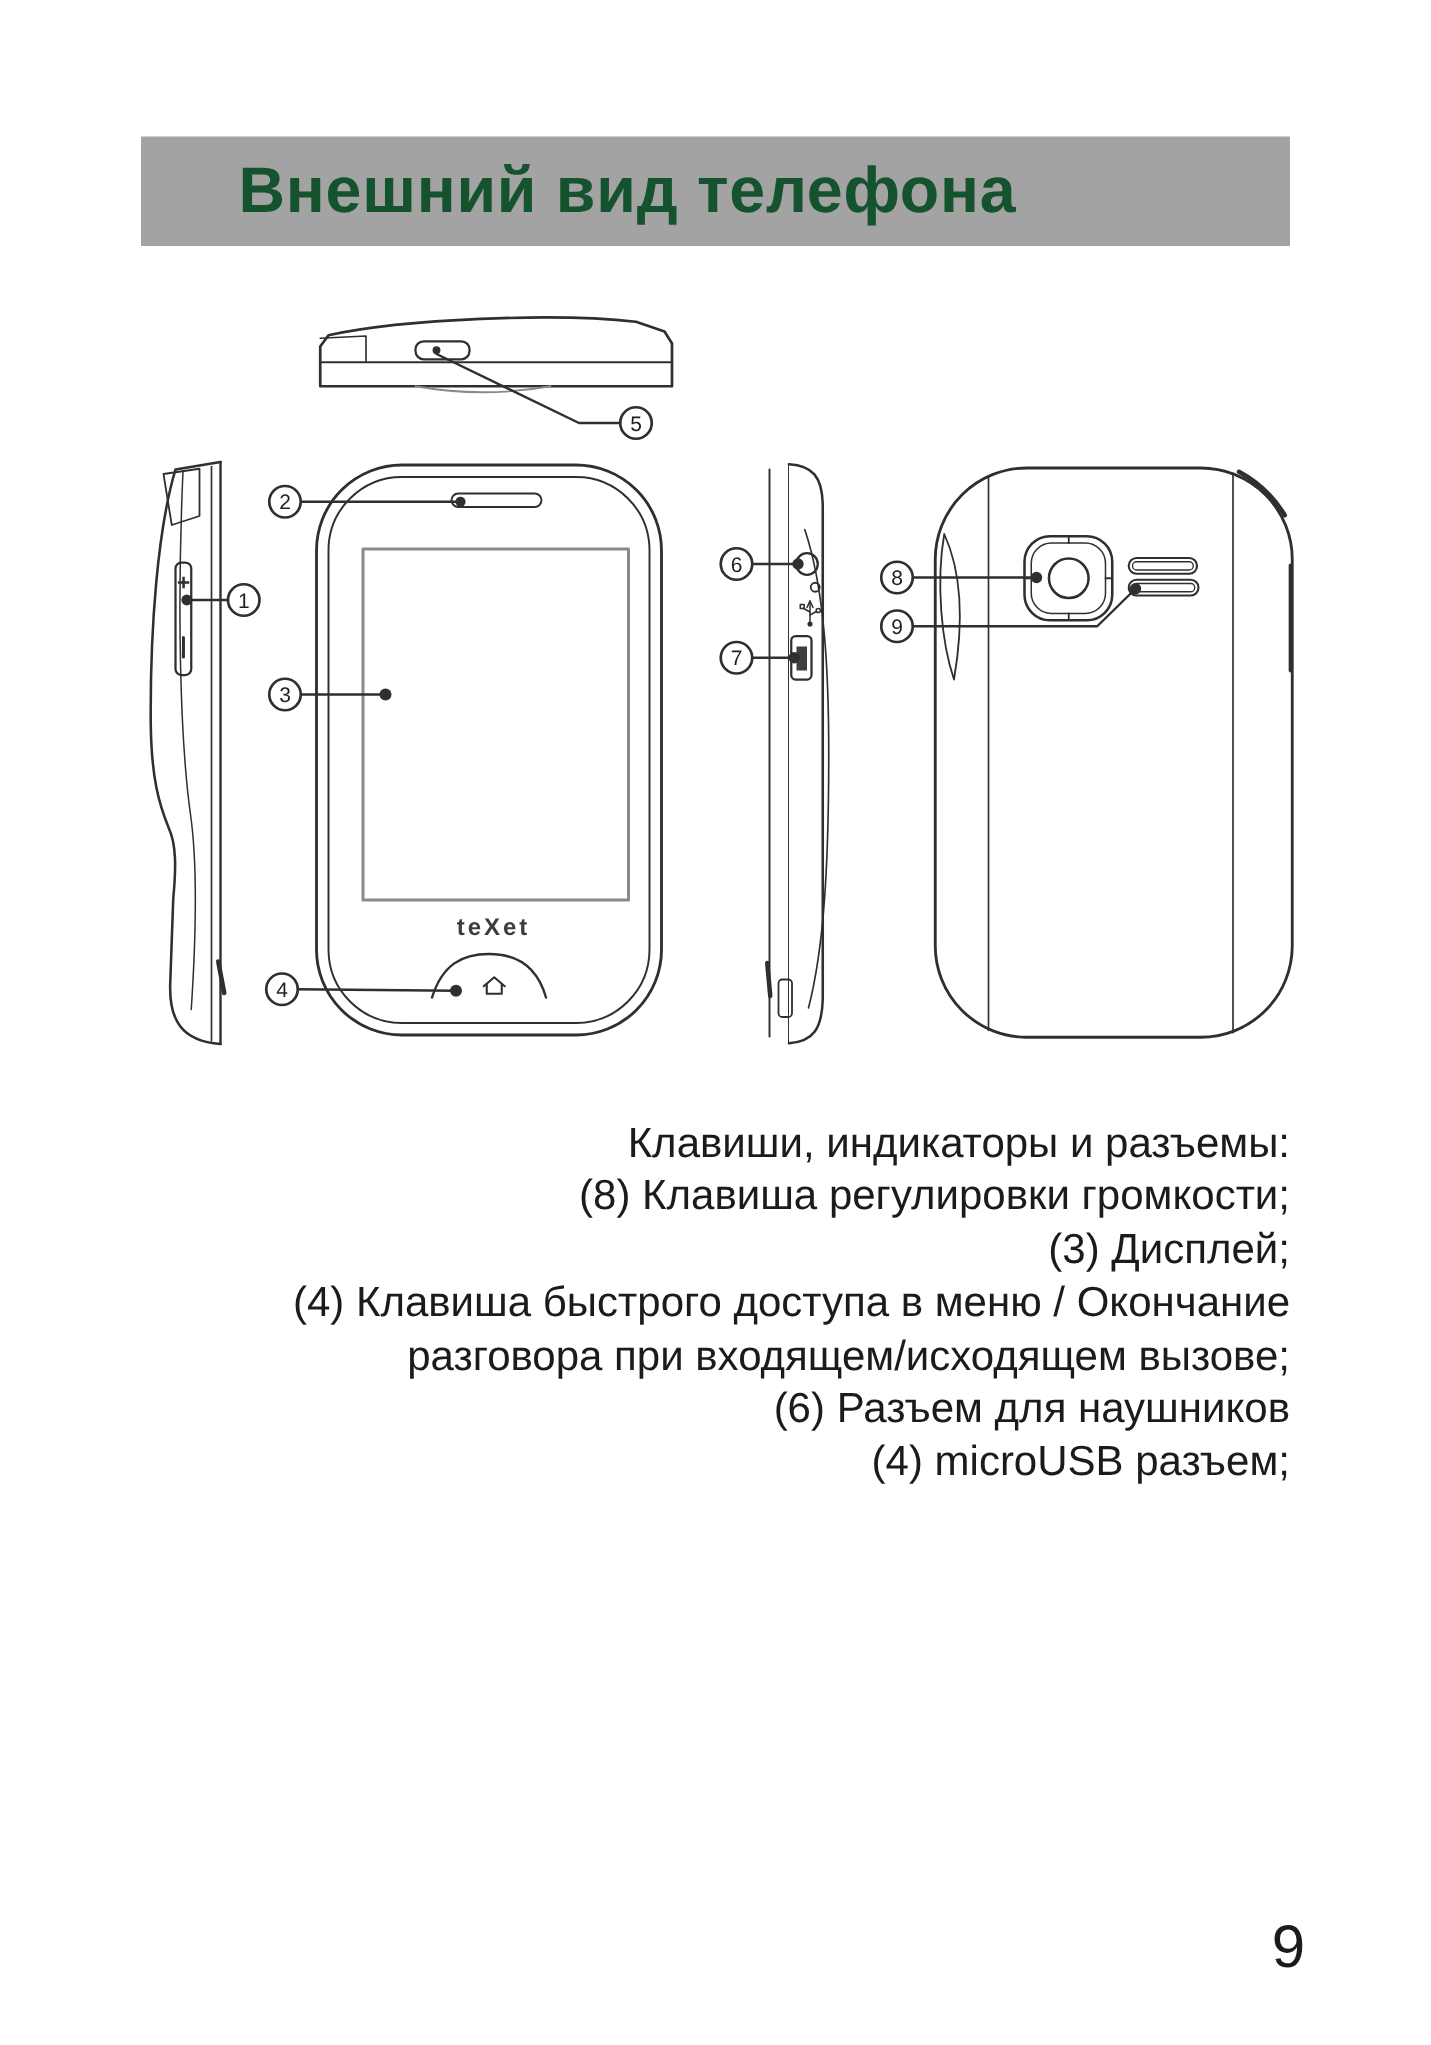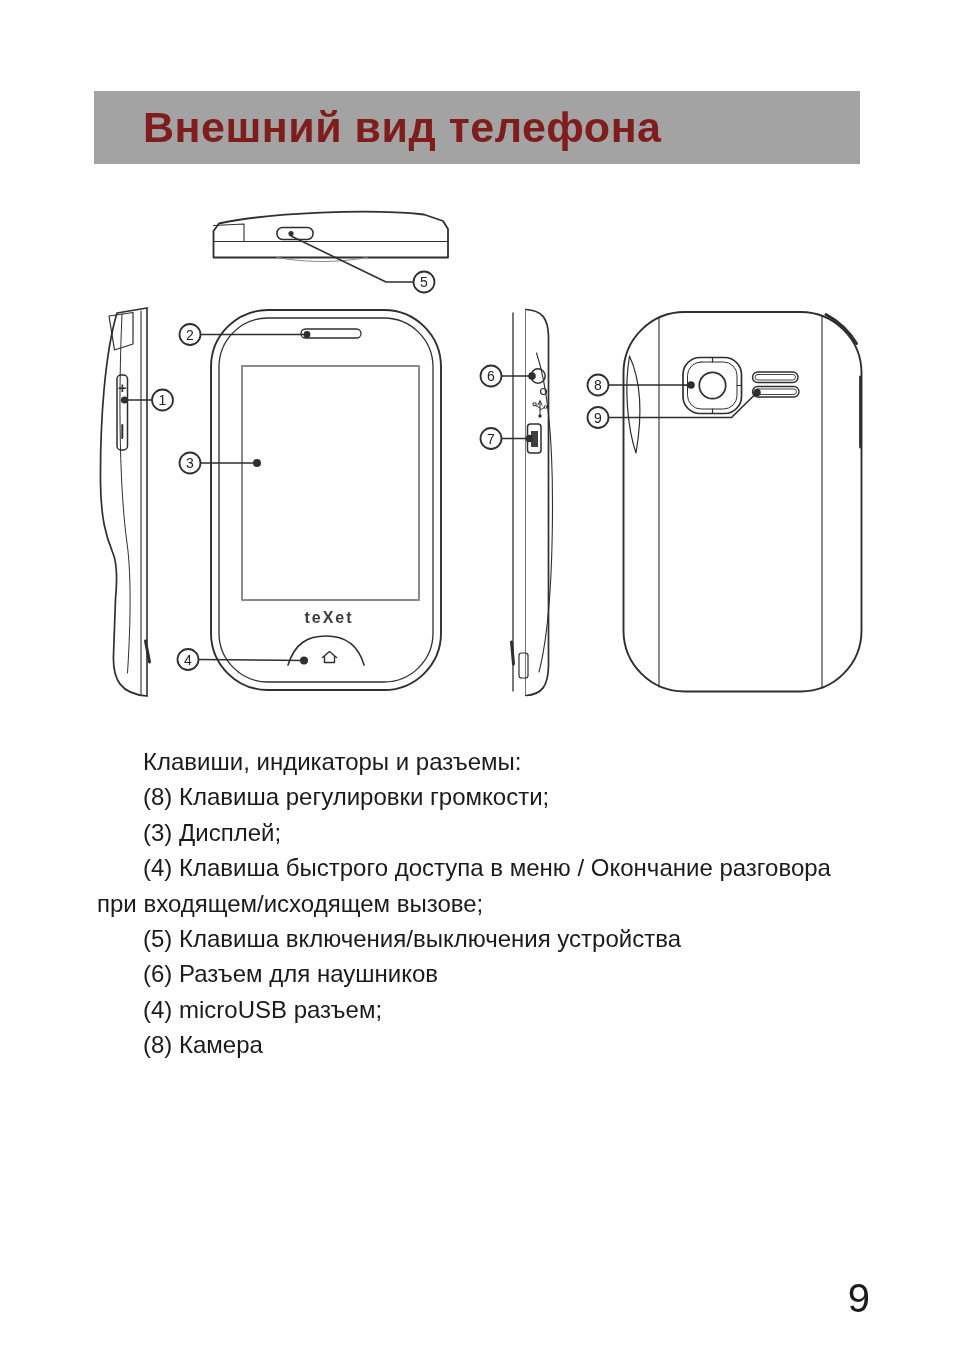--- a/index.html
+++ b/index.html
@@ -6,30 +6,30 @@
   body {
     width:954px; height:1363px; background:#ffffff; position:relative;
     font-family:"Liberation Sans", sans-serif; color:#1b1b1b;
     overflow:hidden;
   }
   .title-bar {
     position:absolute; left:94px; top:91px; width:766px; height:73px;
     background:#a3a3a3; display:flex; align-items:center;
   }
   .title-bar h1 {
-    margin:0; padding-left:49px; font-size:43px; font-weight:bold;
-    color:#7f1d1d; letter-spacing:0.5px;
+    margin:0; padding-left:65px; font-size:43px; font-weight:bold;
+    color:#14532d; letter-spacing:0.5px;
   }
   .figure-wrap { position:absolute; left:0; top:195px; width:954px; height:520px; }
   svg { display:block; }
   svg text { font-family:"Liberation Sans", sans-serif; }
   .callout-num { font-size:14px; fill:#222; }
   .brand-logo { font-size:16px; font-weight:bold; letter-spacing:2px; fill:#3d3d3d; }
   .body-text { position:absolute; left:97px; top:744px; width:763px;
-    font-size:24px; line-height:35.4px; }
+    font-size:28px; line-height:35.4px;text-align:right; }
   .body-text p { margin:0; text-indent:46px; }
   .page-number { position:absolute; top:1276px; right:84px;
     font-size:40px; color:#1b1b1b; }
 </style>
 </head>
 <body>
 
 <div class="title-bar">
   <h1>Внешний вид телефона</h1>
 </div>
@@ -171,19 +171,17 @@
     </g>
   </g>
 </svg>
 </div>
 
 <div class="body-text">
   <p>Клавиши, индикаторы и разъемы:</p>
   <p>(8) Клавиша регулировки громкости;</p>
   <p>(3) Дисплей;</p>
   <p>(4) Клавиша быстрого доступа в меню / Окончание разговора при входящем/исходящем вызове;</p>
-  <p>(5) Клавиша включения/выключения устройства</p>
   <p>(6) Разъем для наушников</p>
   <p>(4) microUSB разъем;</p>
-  <p>(8) Камера</p>
 </div>
 
 <div class="page-number">9</div>
 
 </body></html>

